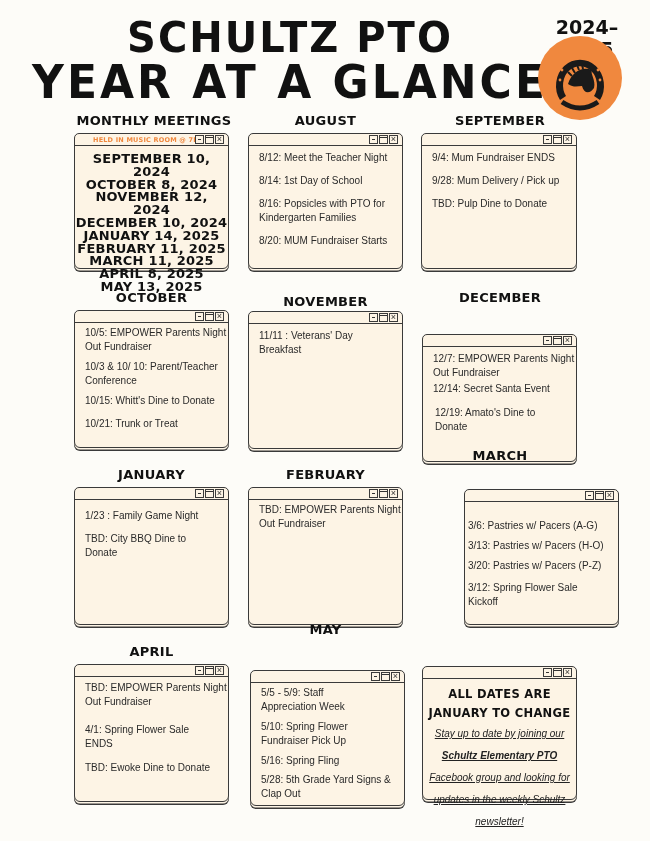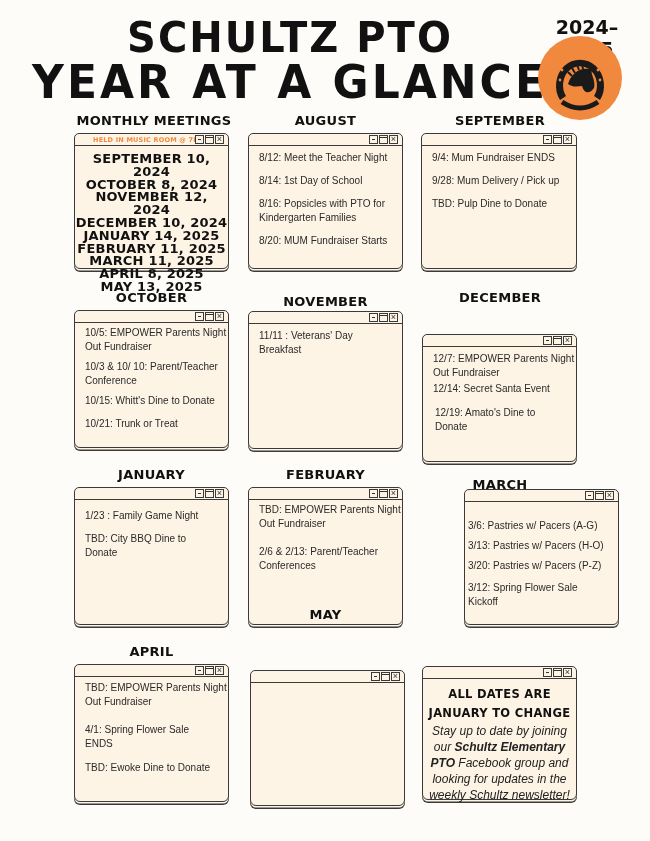--- a/index.html
+++ b/index.html
@@ -58,21 +58,21 @@
   .meetings div {
     font-family: "DejaVu Sans", sans-serif; font-weight: bold; font-size: 13px;
     line-height: 12.8px; color: #111; letter-spacing: 0.2px;
   }
 
   .notice { text-align: center; padding-top: 6px; }
   .notice .h {
     font-family: "DejaVu Sans", sans-serif; font-weight: bold; font-size: 11.5px;
     line-height: 19px; color: #111; letter-spacing: 0.3px;
   }
-  .notice .p { font-style: italic; font-size: 12px; line-height: 16px; color: #222; }
+  .notice .p { font-style: italic; font-size: 10px; line-height: 22px; color: #222; text-decoration: underline; }
   .notice .p b { font-style: italic; font-weight: bold; }
 </style>
 </head>
 <body>
 
 <div class="title l1">SCHULTZ PTO</div>
 <div class="title l2">YEAR AT A GLANCE</div>
 <div class="year">2024–2025</div>
 <div class="logo">
   <svg viewBox="0 0 84 84">
@@ -209,25 +209,24 @@
 <div class="win" style="left:248px;top:487px;width:155px;height:138px;">
   <div class="bar">
       <div class="ctrls">
         <span class="ctrl min"></span>
         <span class="ctrl max"></span>
         <span class="ctrl close"></span>
       </div>
     </div>
   <div class="content" style="padding-top:3px;">
     <div class="ev" style="margin-bottom:14px;width:148px;">TBD: EMPOWER Parents Night Out Fundraiser</div>
-    <div class="ev" style="width:140px;">2/6 &amp; 2/13: Parent/Teacher Conferences</div>
-  </div>
-</div>
-
-<div class="month-label" style="left:421px;top:477px;width:158px;">MARCH</div>
+  </div>
+</div>
+
+<div class="month-label" style="left:421px;top:448px;width:158px;">MARCH</div>
 <div class="win" style="left:422px;top:489px;width:155px;height:136px;margin-left:42px;">
   <div class="bar">
       <div class="ctrls">
         <span class="ctrl min"></span>
         <span class="ctrl max"></span>
         <span class="ctrl close"></span>
       </div>
     </div>
   <div class="content" style="padding-top:17px;padding-left:3px;">
     <div class="ev" style="margin-bottom:6px;">3/6: Pastries w/ Pacers (A-G)</div>
@@ -246,29 +245,35 @@
         <span class="ctrl close"></span>
       </div>
     </div>
   <div class="content" style="padding-top:4px;">
     <div class="ev" style="margin-bottom:14px;width:148px;">TBD: EMPOWER Parents Night Out Fundraiser</div>
     <div class="ev" style="margin-bottom:10px;">4/1: Spring Flower Sale ENDS</div>
     <div class="ev">TBD: Ewoke Dine to Donate</div>
   </div>
 </div>
 
-<div class="month-label" style="left:248px;top:607px;width:155px;">MAY</div>
+<div class="month-label" style="left:248px;top:622px;width:155px;">MAY</div>
 <div class="win" style="left:250px;top:670px;width:155px;height:136px;">
   <div class="bar">
       <div class="ctrls">
         <span class="ctrl min"></span>
         <span class="ctrl max"></span>
         <span class="ctrl close"></span>
       </div>
     </div>
+  <div class="content" style="padding-top:3px;">
+    <div class="ev" style="margin-bottom:6px;width:118px;">5/5 - 5/9: Staff Appreciation Week</div>
+    <div class="ev" style="margin-bottom:6px;width:110px;">5/10: Spring Flower Fundraiser Pick Up</div>
+    <div class="ev" style="margin-bottom:5px;">5/16: Spring Fling</div>
+    <div class="ev" style="margin-bottom:0;width:135px;">5/28: 5th Grade Yard Signs &amp; Clap Out</div>
+  </div>
 </div>
 
 <div class="win" style="left:422px;top:666px;width:155px;height:134px;">
   <div class="bar">
       <div class="ctrls">
         <span class="ctrl min"></span>
         <span class="ctrl max"></span>
         <span class="ctrl close"></span>
       </div>
     </div>

